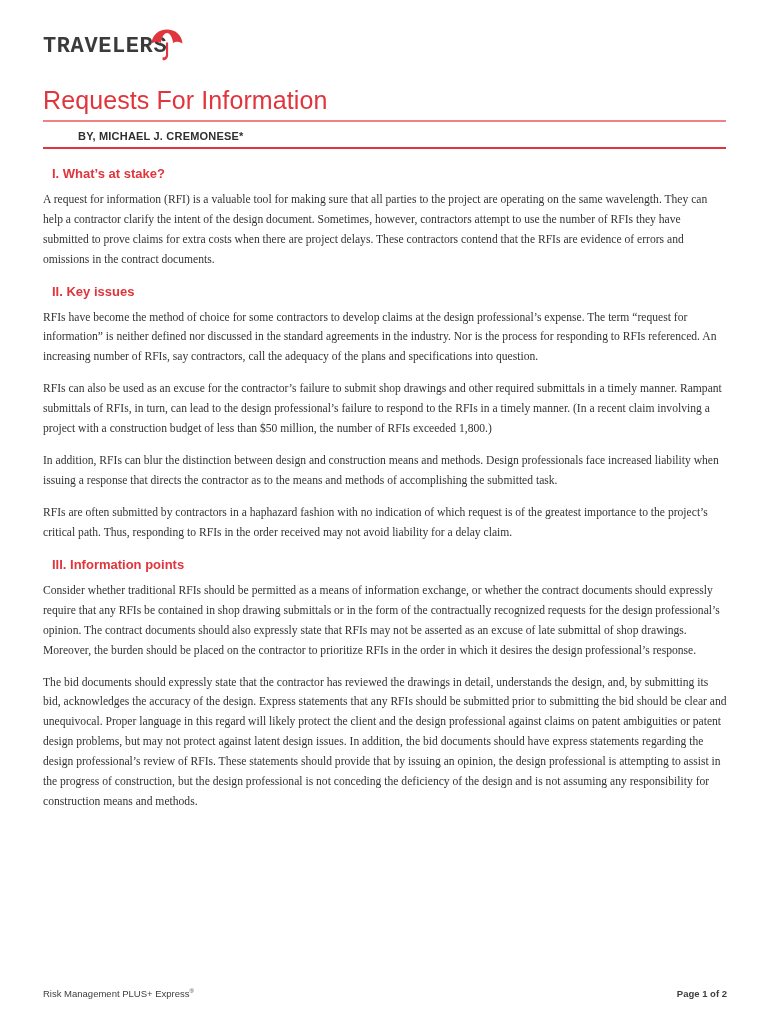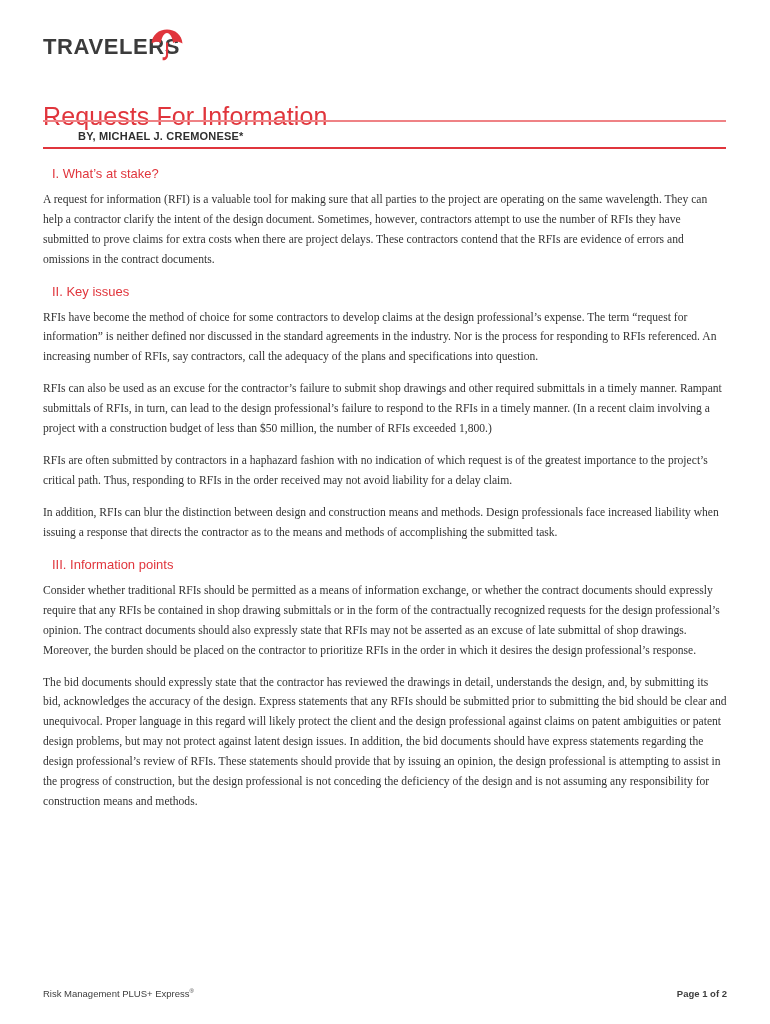--- a/index.html
+++ b/index.html
@@ -29,40 +29,40 @@
     position: absolute;
     left: 43px;
     top: 28px;
     width: 200px;
     height: 40px;
   }
   .logo-wordmark {
     position: absolute;
     left: 0;
     top: 8px;
-    font-family: Liberation Sans, sans-serif;
+    font-family: Liberation Mono, monospace;
     font-weight: bold;
     font-size: 22px;
     letter-spacing: 0.6px;
     color: #3b3b3b;
     line-height: 1;
   }
   .logo-umbrella {
     position: absolute;
     left: 106px;
     top: 0px;
     width: 36px;
     height: 34px;
   }
 
   
   .doc-title {
     position: absolute;
     left: 43px;
-    top: 86px;
+    top: 70px;
     font-size: 25px;
     font-weight: normal;
     color: #e0353c;
     line-height: 1.1;
     letter-spacing: 0.1px;
     white-space: nowrap;
   }
   .rule-top {
     position: absolute;
     left: 43px;
@@ -94,21 +94,21 @@
   
   .content {
     position: absolute;
     left: 43px;
     top: 166px;
     width: 684px;
   }
   h2.section-heading {
     margin: 0 0 7px 0;
     font-size: 13px;
-    font-weight: normal;
+    font-weight: bold;
     color: #e0353c;
     line-height: 1.3;
     padding-left: 9px;
   }
   .section {
     margin-bottom: 14px;
   }
   .section:last-child {
     margin-bottom: 0;
   }
@@ -165,22 +165,22 @@
 
     <div class="section">
       <h2 class="section-heading">I. What’s at stake?</h2>
       <p class="para">A request for information (RFI) is a valuable tool for making sure that all parties to the project are operating on the same wavelength. They can help a contractor clarify the intent of the design document. Sometimes, however, contractors attempt to use the number of RFIs they have submitted to prove claims for extra costs when there are project delays. These contractors contend that the RFIs are evidence of errors and omissions in the contract documents.</p>
     </div>
 
     <div class="section">
       <h2 class="section-heading">II. Key issues</h2>
       <p class="para">RFIs have become the method of choice for some contractors to develop claims at the design professional’s expense. The term “request for information” is neither defined nor discussed in the standard agreements in the industry. Nor is the process for responding to RFIs referenced. An increasing number of RFIs, say contractors, call the adequacy of the plans and specifications into question.</p>
       <p class="para">RFIs can also be used as an excuse for the contractor’s failure to submit shop drawings and other required submittals in a timely manner. Rampant submittals of RFIs, in turn, can lead to the design professional’s failure to respond to the RFIs in a timely manner. (In a recent claim involving a project with a construction budget of less than $50 million, the number of RFIs exceeded 1,800.)</p>
+      <p class="para">In addition, RFIs can blur the distinction between design and construction means and methods. Design professionals face increased liability when issuing a response that directs the contractor as to the means and methods of accomplishing the submitted task.</p>
       <p class="para">RFIs are often submitted by contractors in a haphazard fashion with no indication of which request is of the greatest importance to the project’s critical path. Thus, responding to RFIs in the order received may not avoid liability for a delay claim.</p>
-      <p class="para">In addition, RFIs can blur the distinction between design and construction means and methods. Design professionals face increased liability when issuing a response that directs the contractor as to the means and methods of accomplishing the submitted task.</p>
     </div>
 
     <div class="section">
       <h2 class="section-heading">III. Information points</h2>
       <p class="para">Consider whether traditional RFIs should be permitted as a means of information exchange, or whether the contract documents should expressly require that any RFIs be contained in shop drawing submittals or in the form of the contractually recognized requests for the design professional’s opinion. The contract documents should also expressly state that RFIs may not be asserted as an excuse of late submittal of shop drawings. Moreover, the burden should be placed on the contractor to prioritize RFIs in the order in which it desires the design professional’s response.</p>
       <p class="para">The bid documents should expressly state that the contractor has reviewed the drawings in detail, understands the design, and, by submitting its bid, acknowledges the accuracy of the design. Express statements that any RFIs should be submitted prior to submitting the bid should be clear and unequivocal. Proper language in this regard will likely protect the client and the design professional against claims on patent ambiguities or patent design problems, but may not protect against latent design issues. In addition, the bid documents should have express statements regarding the design professional’s review of RFIs. These statements should provide that by issuing an opinion, the design professional is attempting to assist in the progress of construction, but the design professional is not conceding the deficiency of the design and is not assuming any responsibility for construction means and methods.</p>
     </div>
 
   </div>
 

